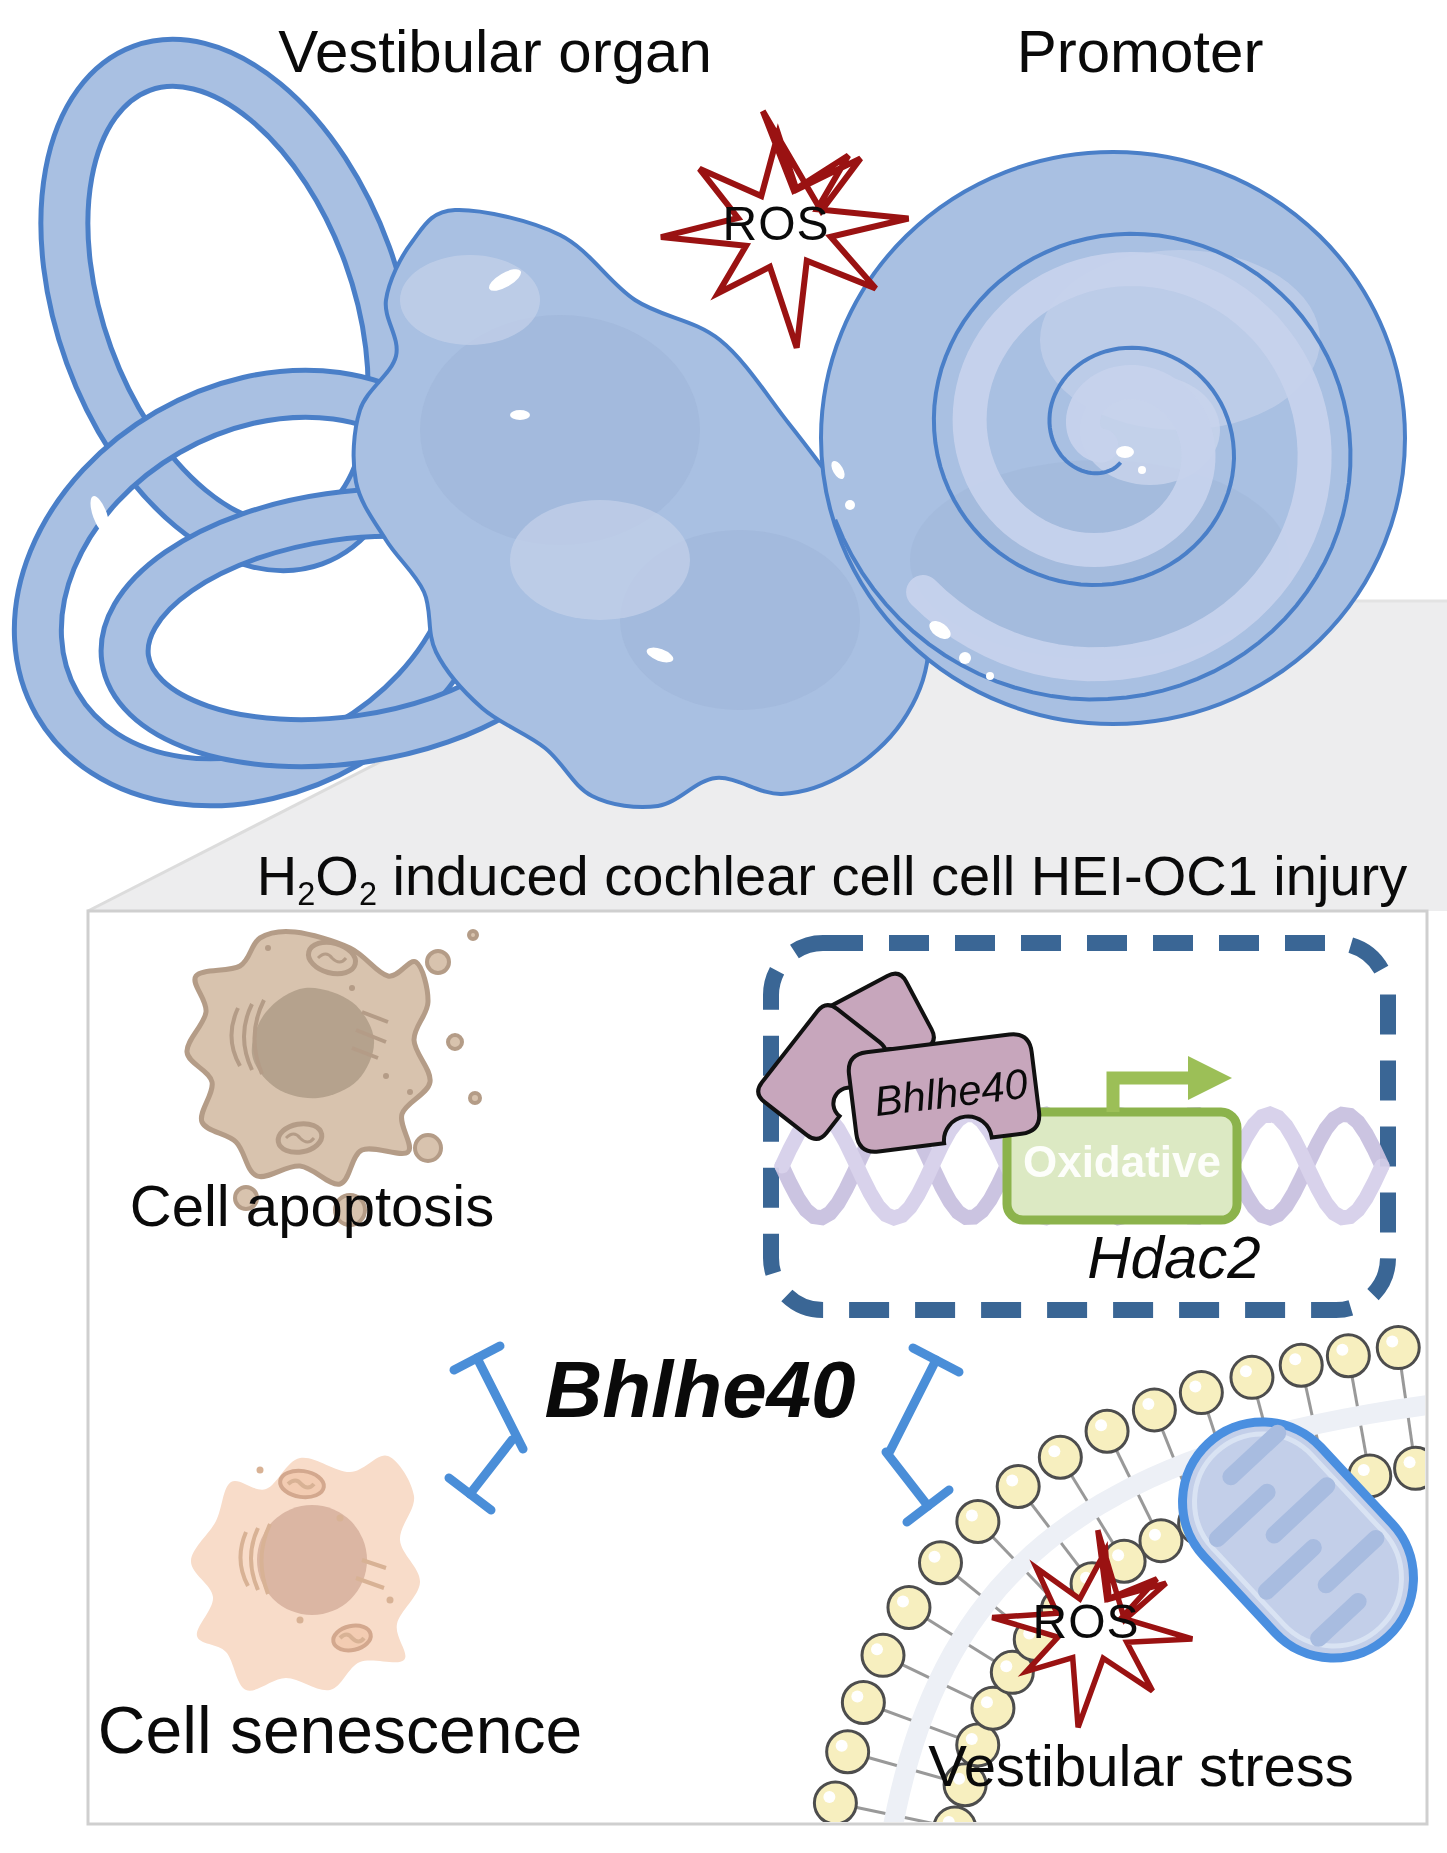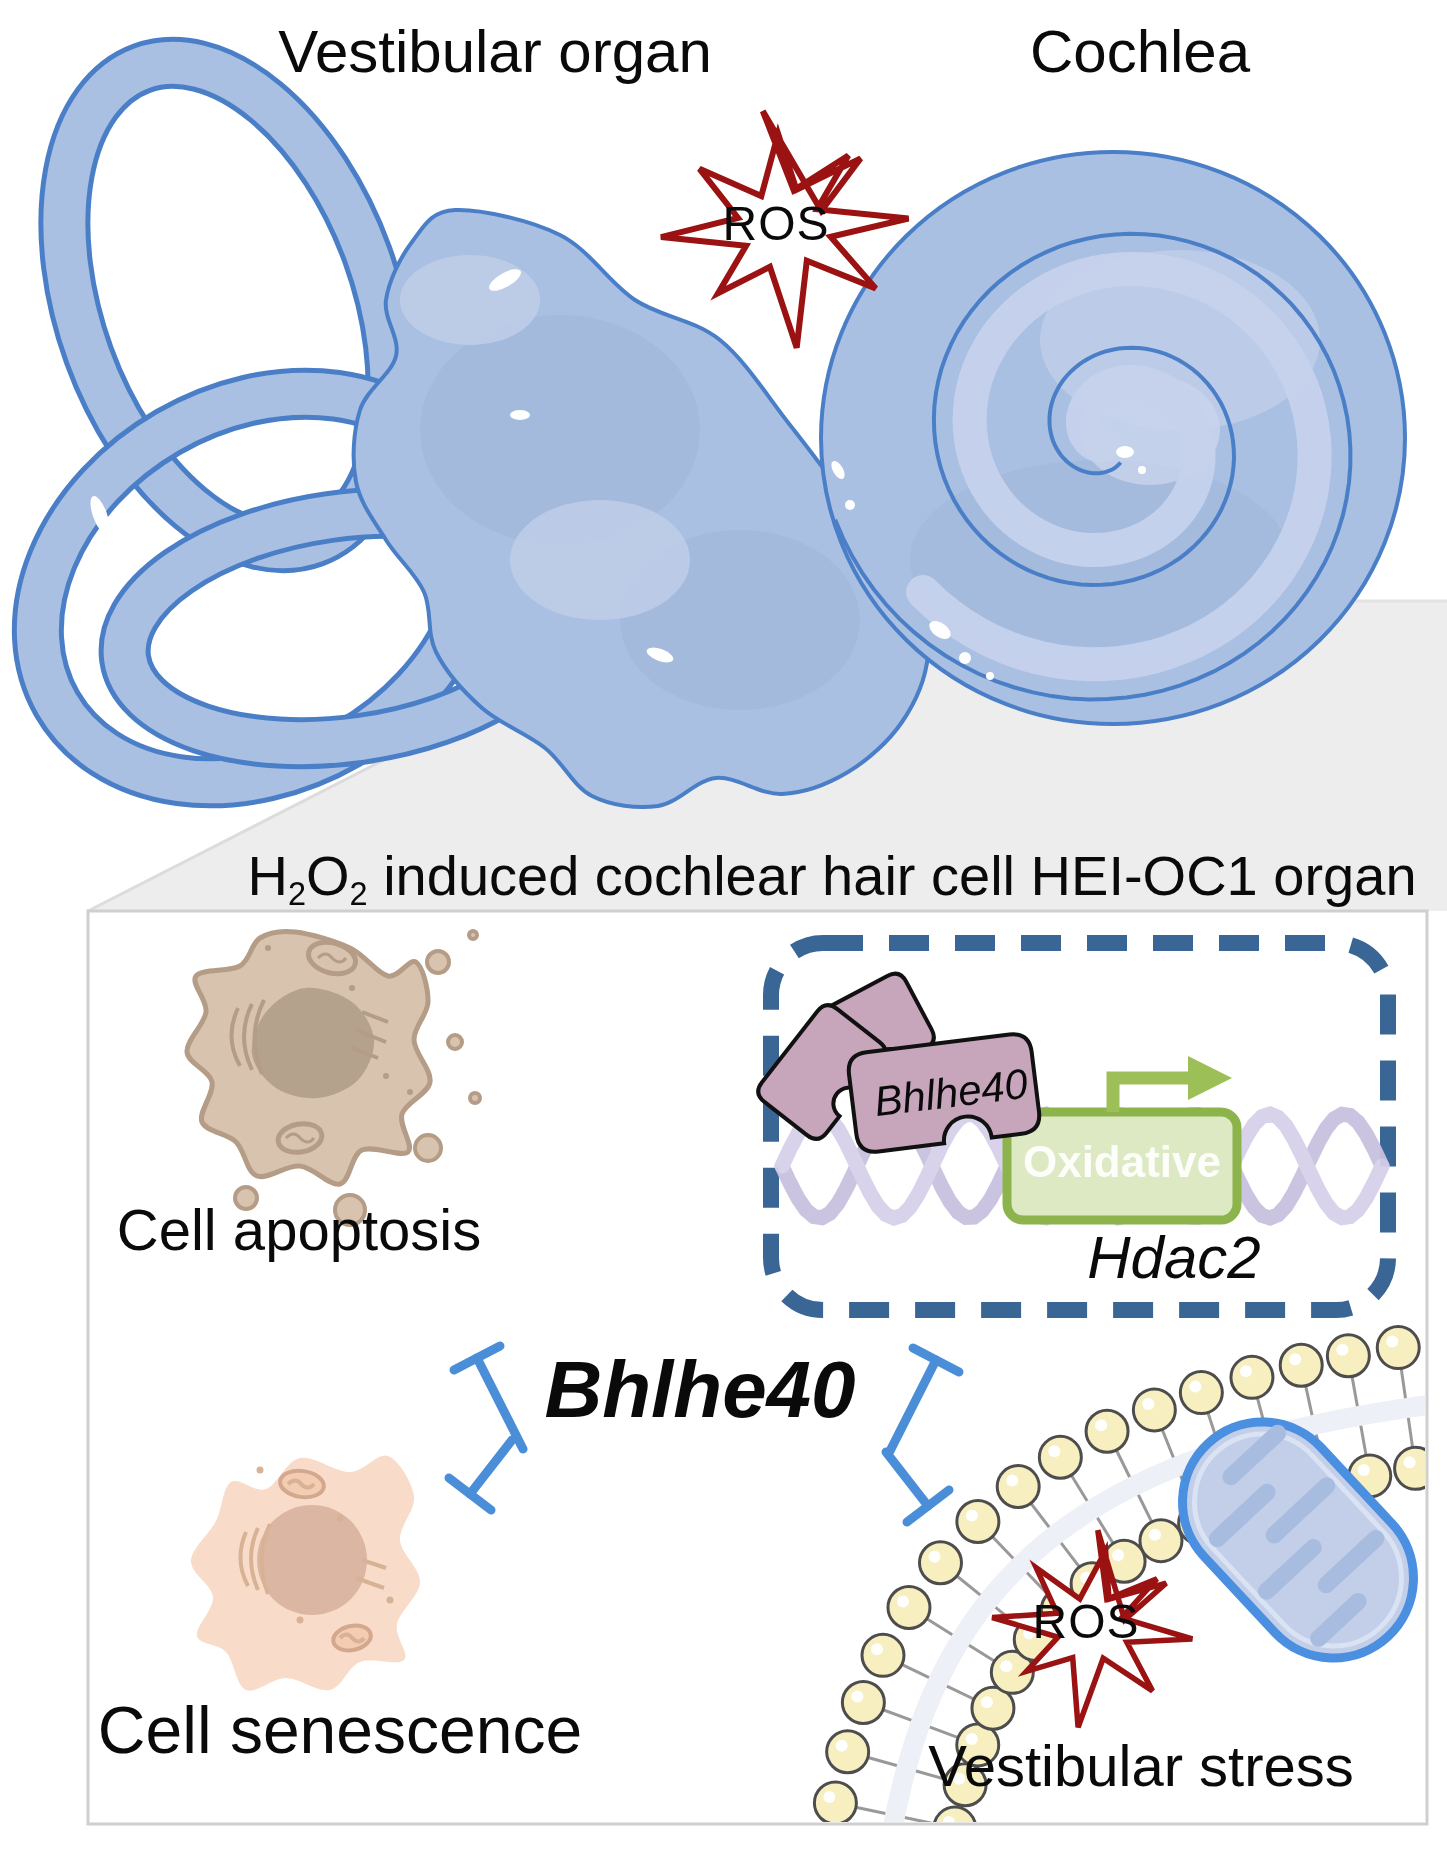--- a/index.html
+++ b/index.html
@@ -288,26 +288,26 @@
             <path d="M 52,-58 V 10"></path>
             <path d="M 86,52 V -2"></path>
         </g>
       </g>
 
       <path id="star-bottom" fill="#ffffff" stroke="#9a1212" stroke-width="5.5" stroke-linejoin="miter" d="M1097.8,1530.2 L1106.8,1599.2 L1156.9,1578.9 L1121.6,1617.9 L1192.3,1639.0 L1126.8,1642.3 L1152.5,1690.9 L1103.2,1658.2 L1078.1,1727.4 L1072.7,1657.7 L1026.5,1671.4 L1058.0,1637.1 L992.2,1617.5 L1057.1,1613.3 L1036.2,1567.8 L1079.8,1598.9 L1105.6,1550.8 L1109.0,1599.1 L1166.1,1583.1 L1124.6,1619.9 Z"></path>
     </g>
   </svg>
 
   <div class="lbl lbl-top" style="left:495px;">Vestibular organ</div>
-  <div class="lbl lbl-top" style="left:1140px;">Cochlea</div>
+  <div class="lbl lbl-top" style="left:1140px;">Promoter</div>
   <div class="lbl lbl-ros" style="left:776px;top:200px;">ROS</div>
 
-  <div class="lbl lbl-title" style="left:832px;"><span>H</span><span class="sub">2</span><span>O</span><span class="sub">2</span><span> induced cochlear hair cell HEI-OC1 organ</span></div>
-
-  <div class="lbl lbl-cell" style="left:299px;top:1177px;margin-top:24px;">Cell apoptosis</div>
+  <div class="lbl lbl-title" style="left:832px;"><span>H</span><span class="sub">2</span><span>O</span><span class="sub">2</span><span> induced cochlear cell cell HEI-OC1 injury</span></div>
+
+  <div class="lbl lbl-cell" style="left:312px;top:1177px;">Cell apoptosis</div>
   <div class="lbl lbl-cell" style="left:340px;top:1697px;font-size:66px;">Cell senescence</div>
   <div class="lbl lbl-cell" style="left:1141px;top:1737px;">Vestibular stress</div>
 
   <div class="lbl lbl-gene-central" style="left:700px;">Bhlhe40</div>
   <div class="lbl lbl-hdac2" style="left:1130px;">Hdac2</div>
   <div class="lbl lbl-tf" style="left:951px;">Bhlhe40</div>
   <div class="lbl lbl-promoter" style="left:1122px;">Oxidative</div>
   <div class="lbl lbl-ros" style="left:1086px;top:1598px;">ROS</div>
 </div>
 

